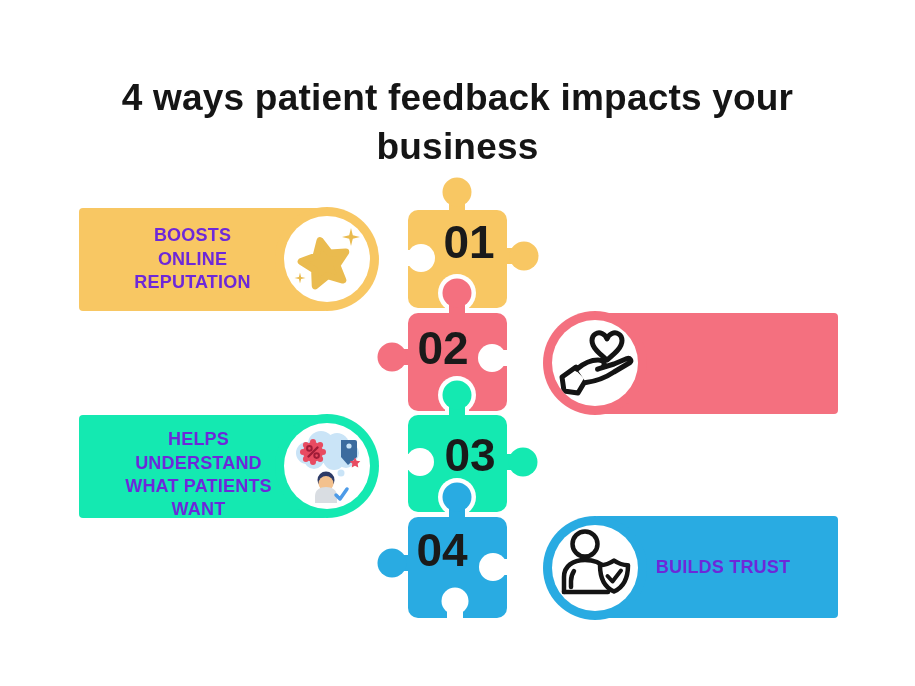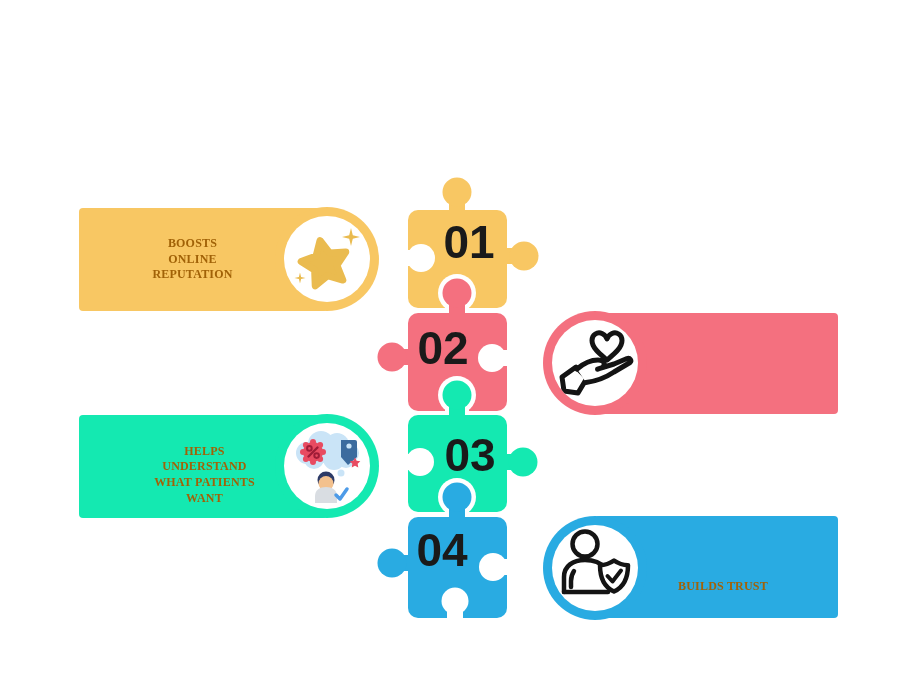--- a/index.html
+++ b/index.html
@@ -13,31 +13,34 @@
   }
   .title span{display:inline-block;max-width:780px;}
   .banner-bar{position:absolute;border-radius:4px;}
   .icon-ring{position:absolute;width:104px;height:104px;border-radius:50%;}
   .icon-circle{
     position:absolute;width:86px;height:86px;border-radius:50%;background:#ffffff;
     overflow:hidden;display:flex;align-items:center;justify-content:center;
   }
   .banner-label{
     position:absolute;display:flex;align-items:center;justify-content:center;
-    text-align:center;font-weight:bold;font-size:12px;line-height:1.3;color:#a16207;
-    white-space:pre-line;letter-spacing:0.2px;font-family:Liberation Serif, serif;
+    text-align:center;font-weight:bold;font-size:18px;line-height:1.3;color:#6d28d9;
+    white-space:pre-line;letter-spacing:0.2px;
   }
   .puzzle{position:absolute;left:360px;top:163px;}
   .step-number{font-family:"Liberation Sans",sans-serif;font-weight:bold;font-size:46px;}
 </style>
 </head>
 <body>
 
 <div class="canvas">
 
+  <div class="title">
+    <span>4 ways patient feedback impacts your business</span>
+  </div>
 
   <div class="banner-bar" style="left: 79px; top: 208px; width: 248px; height: 103px; background-color: rgb(248, 199, 99);"></div>
   <div class="icon-ring" style="left: 275px; top: 207px; background-color: rgb(248, 199, 99);"></div>
   <div class="icon-circle" style="left:284px;top:216px;">
     <svg width="86" height="86" viewBox="0 0 86 86">
       <g transform="translate(41,48) rotate(-12)">
         <path fill="#EABB4F" stroke="#EABB4F" stroke-width="7" stroke-linejoin="round" d="M0 -24 L7 -9.7 L22.8 -7.4 L11.4 3.7 L14.1 19.4 L0 12 L-14.1 19.4 L-11.4 3.7 L-22.8 -7.4 L-7 -9.7 Z"></path>
       </g>
       <path fill="#EABB4F" transform="translate(67,21)" d="M0 -9 L1.8 -1.8 L9 0 L1.8 1.8 L0 9 L-1.8 1.8 L-9 0 L-1.8 -1.8 Z"></path>
       <path fill="#EABB4F" transform="translate(16,62) scale(0.62)" d="M0 -9 L1.8 -1.8 L9 0 L1.8 1.8 L0 9 L-1.8 1.8 L-9 0 L-1.8 -1.8 Z"></path>
@@ -88,38 +91,38 @@
       <circle cx="32.6" cy="32.6" r="2.3" fill="none" stroke="#9E1C37" stroke-width="2"></circle>
       <path fill="#3C6B9E" d="M57 17 L71 17 Q73 17 73 19 L73 34 L64 42 L57 34 Z"></path>
       <circle cx="65" cy="23" r="2.6" fill="#CAE4F7"></circle>
       <path fill="#E84B61" transform="translate(71,40) scale(0.62)" d="M0 -9 L2.6 -3.6 L8.6 -2.8 L4.3 1.4 L5.3 7.3 L0 4.5 L-5.3 7.3 L-4.3 1.4 L-8.6 -2.8 L-2.6 -3.6 Z"></path>
       <circle cx="42" cy="57" r="8.5" fill="#2C3A66"></circle>
       <circle cx="42" cy="60.5" r="7.5" fill="#F3C18E"></circle>
       <path fill="#D9DDE2" d="M31 80 L31 73 C31 67 36 64 42 64 C48 64 53 67 53 73 L53 80 Z"></path>
       <path d="M52 72 L56 76 L63 66" fill="none" stroke="#4D9BE8" stroke-width="3.5" stroke-linecap="round" stroke-linejoin="round"></path>
     </svg>
   </div>
-  <div class="banner-label" style="left:102px;top:415px;width:205px;height:120px;">HELPS
+  <div class="banner-label" style="left:96px;top:415px;width:205px;height:120px;">HELPS
 UNDERSTAND
 WHAT PATIENTS
 WANT</div>
 
   <div class="banner-bar" style="left: 595px; top: 516px; width: 243px; height: 102px; background-color: rgb(41, 171, 226);"></div>
   <div class="icon-ring" style="left: 543px; top: 516px; background-color: rgb(41, 171, 226);"></div>
   <div class="icon-circle" style="left:552px;top:525px;">
     <svg width="86" height="86" viewBox="0 0 86 86" fill="none" stroke="#141414" stroke-width="4.5" stroke-linecap="round" stroke-linejoin="round">
       <circle cx="33" cy="19" r="12.5"></circle>
       <path d="M12 67 L12 52 C12 41 21 35 33 35 C42 35 49 38 53 43"></path>
       <path d="M12 67 L56 67"></path>
       <path d="M22 46 C20 49 19 52 19 56 L19 62"></path>
       <path fill="#ffffff" d="M62 35.5 C66.5 38.7 71.5 40.2 76 40.2 C76 52 73 61.5 62 66.5 C51 61.5 48 52 48 40.2 C52.5 40.2 57.5 38.7 62 35.5 Z"></path>
       <path d="M55.5 51 L60.5 56.5 L69 45.5" stroke-width="4"></path>
     </svg>
   </div>
-  <div class="banner-label" style="left:618px;top:531px;width:210px;height:111px;">BUILDS TRUST</div>
+  <div class="banner-label" style="left:618px;top:512px;width:210px;height:111px;">BUILDS TRUST</div>
 
   <svg class="puzzle" width="200" height="480" viewBox="0 0 200 480">
 
     <g fill="#F8C763">
       <rect x="48" y="47" width="99" height="98" rx="10"></rect>
       <rect x="89" y="33" width="16" height="22"></rect>
       <circle cx="97" cy="29" r="14.5"></circle>
       <rect x="143" y="85" width="14" height="16"></rect>
       <circle cx="164" cy="93" r="14.5"></circle>
       <rect x="46" y="87" width="12" height="16" fill="#ffffff"></rect>

